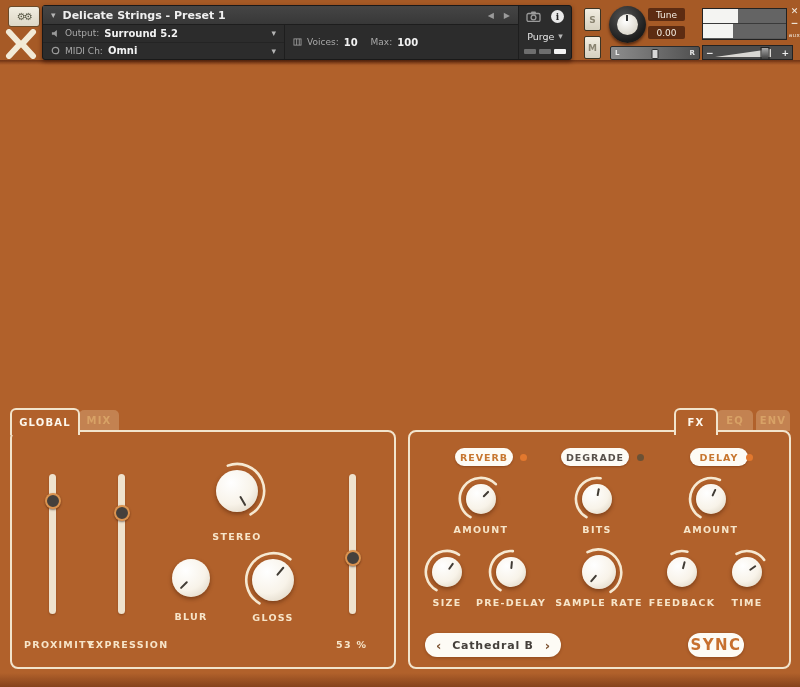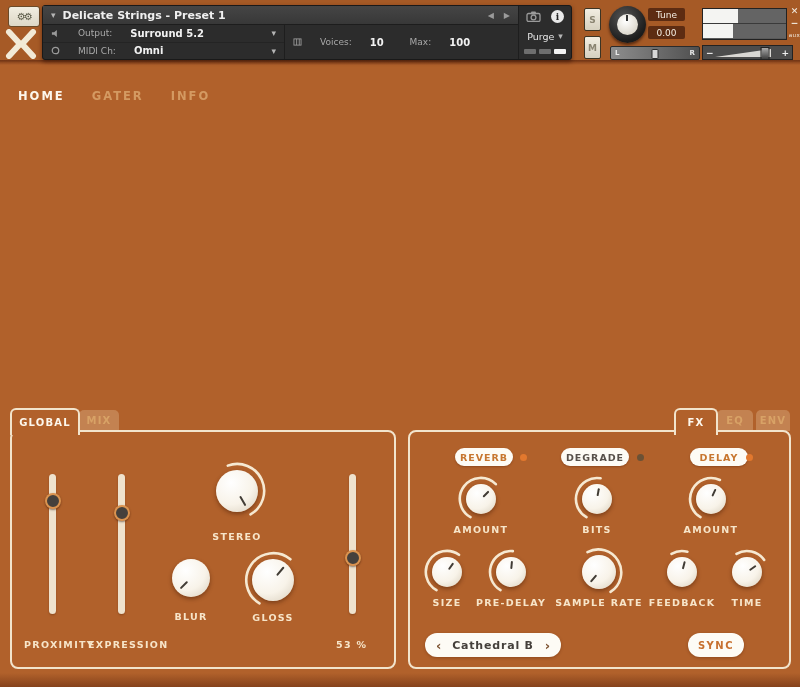--- a/index.html
+++ b/index.html
@@ -23,21 +23,21 @@
   .db-left{width:475px;display:flex;flex-direction:column;}
   .db-title{height:18px;background:linear-gradient(#454545,#383838);border-bottom:1px solid #1d1d1d;
             display:flex;align-items:center;padding:0 8px;gap:7px;color:#eee;}
   .db-title .t{font-size:11px;font-weight:bold;color:#efefef;}
   .caret{color:#b5b5b5;font-size:9px;}
   .navarrows{margin-left:auto;display:flex;gap:10px;color:#9a9a9a;font-size:8px;}
   .db-rows{flex:1;display:flex;}
   .db-col{display:flex;flex-direction:column;}
   .db-col.c1{width:241px;border-right:1px solid #1e1e1e;}
   .db-col.c2{flex:1;}
-  .db-row{flex:1;display:flex;align-items:center;padding:0 8px;gap:18px;border-bottom:1px solid #242424;}
+  .db-row{flex:1;display:flex;align-items:center;padding:0 8px;gap:5px;border-bottom:1px solid #242424;}
   .db-row:last-child{border-bottom:none;}
   .lbl{color:#a8a8a8;font-size:9px;}
   .val{color:#f2f2f2;font-size:10px;font-weight:bold;}
   .db-row .caret{margin-left:auto;}
   .db-right{width:52px;border-left:1px solid #1e1e1e;display:flex;flex-direction:column;
             align-items:center;justify-content:space-between;padding:4px 0 5px;}
   .purge-row{display:flex;align-items:center;gap:4px;color:#e5e5e5;font-size:9.5px;}
   .mini-bars{display:flex;gap:3px;}
   .mini-bars span{width:12px;height:5px;border-radius:1px;background:#6e6e6e;display:block;}
   .mini-bars span.on{background:#f2f2f2;}
@@ -131,21 +131,21 @@
         display:flex;align-items:center;justify-content:center;font-size:9.5px;font-weight:bold;
         letter-spacing:1px;box-shadow:0 1px 2px rgba(80,30,0,.35);}
   .st-dot{position:absolute;width:7px;height:7px;border-radius:50%;}
 
   .select-pill{left:425px;top:633px;width:114px;height:24px;border-radius:12px;background:#fdfbf5;
                display:flex;align-items:center;justify-content:space-between;padding:0 11px;
                box-shadow:0 1px 3px rgba(80,30,0,.35);}
   .select-pill .chev{color:#7c5230;font-size:13px;font-weight:bold;line-height:1;}
   .select-pill .sel{color:#45403b;font-size:11px;font-weight:bold;letter-spacing:.8px;}
   .sync-btn{left:688px;top:633px;width:56px;height:24px;border-radius:12px;background:#fdfbf5;
-            display:flex;align-items:center;justify-content:center;color:#c7702f;font-size:10px;
+            display:flex;align-items:center;justify-content:center;color:#c7702f;font-size:15px;
             font-weight:bold;letter-spacing:1.5px;box-shadow:0 1px 3px rgba(80,30,0,.35);}
 
   .bottom-fade{position:absolute;left:0;bottom:0;width:800px;height:14px;
                background:linear-gradient(rgba(80,28,8,0),rgba(80,28,8,.45));}
 </style>
 </head>
 <body>
 
 <div class="stage">
 
@@ -266,25 +266,20 @@
     <span class="vol-handle" style="left: 70%;"></span>
     <span>+</span>
   </div>
 
   <div class="abs win-col">
     <span class="x">✕</span>
     <span class="m">−</span>
     <span class="aux">aux</span>
   </div>
 
-  <div class="abs nav-tabs">
-    <span class="nav-tab active">HOME</span>
-    <span class="nav-tab">GATER</span>
-    <span class="nav-tab">INFO</span>
-  </div>
 
 
   <div class="abs tab-active" style="left:10px;top:408px;width:66px;height:25px;">
     <span>GLOBAL</span>
   </div>
   <div class="abs tab-idle" style="left:79px;top:410px;width:40px;height:21px;">
     <span>MIX</span>
   </div>
   <div class="abs panel panel-left"></div>
   <div class="abs tab-cover" style="left:13px;top:428px;width:60px;height:5px;"></div>

